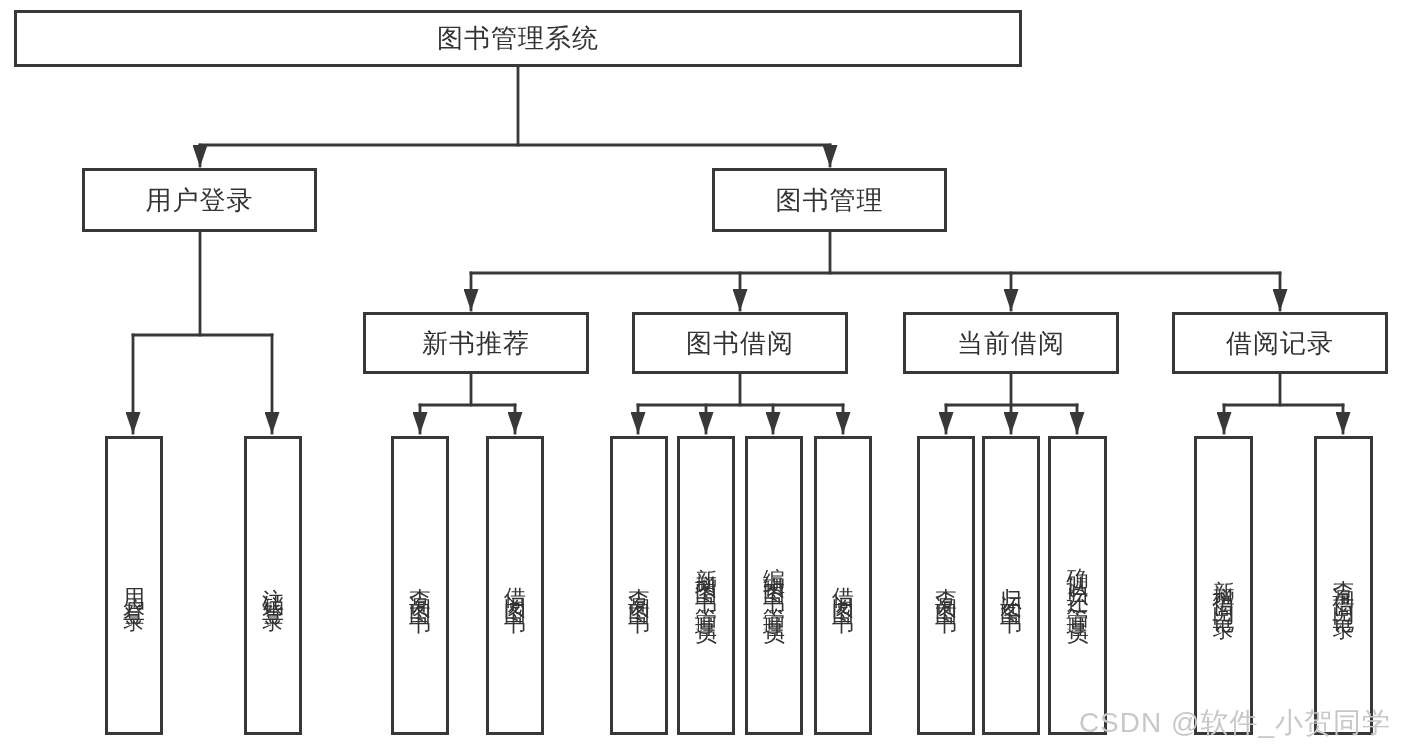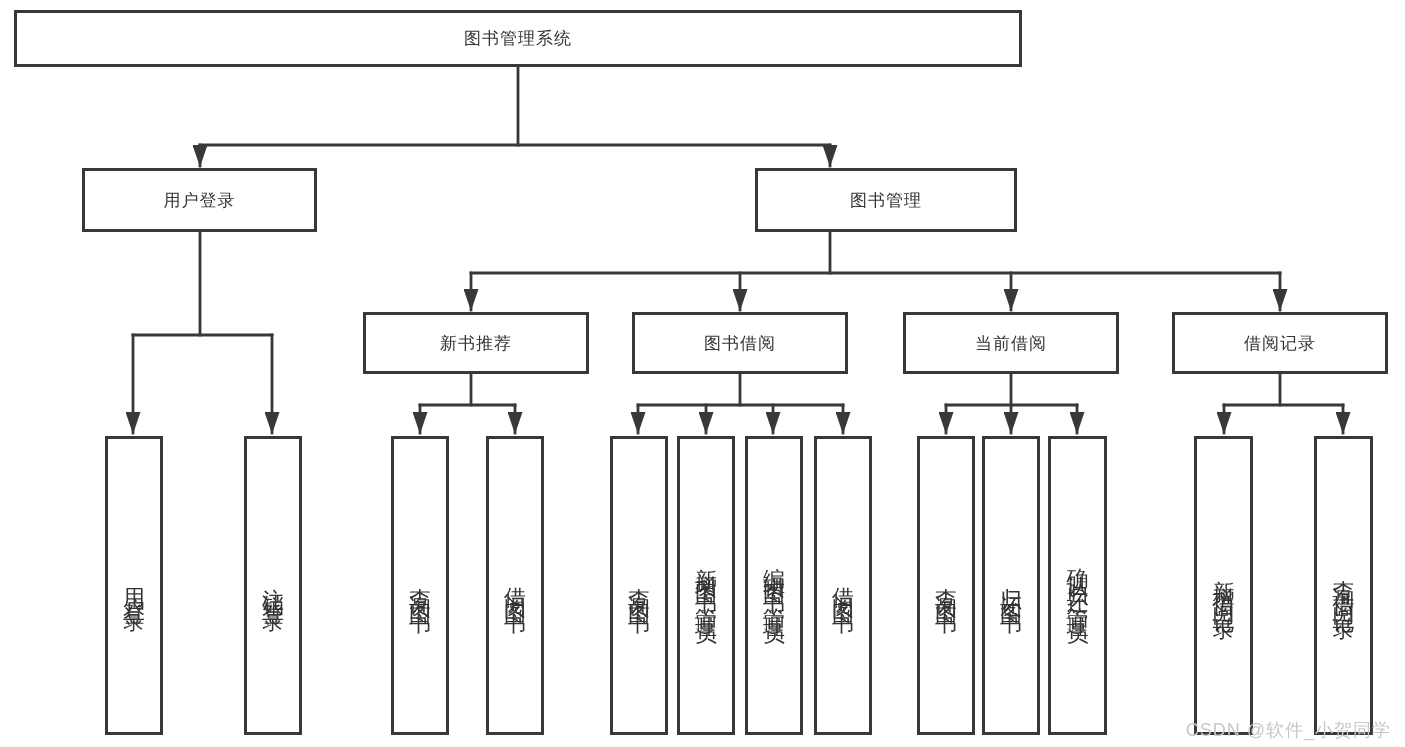--- a/index.html
+++ b/index.html
@@ -10,40 +10,40 @@
     position:absolute;
     box-sizing:border-box;
     border:3px solid #383838;
     background:#ffffff;
     display:flex;
     align-items:center;
     justify-content:center;
     color:#333333;
   }
   .hlabel{
-    font-size:17px;
+    font-size:26px;
     color:#333333;
     white-space:nowrap;
     letter-spacing:1px;
   }
   .vlabel{
     writing-mode:vertical-rl;
     -webkit-writing-mode:vertical-rl;
     text-orientation:mixed;
     font-size:22px;
     letter-spacing:8px;
     color:#333333;
     line-height:1;
     white-space:nowrap;
   }
   .watermark{
     position:absolute;
     right:14px;
     bottom:5px;
-    font-size:18px;
+    font-size:28px;
     color:#c8c8c8;
     letter-spacing:1px;
     white-space:nowrap;
     margin-top:24px;
   }
 </style>
 </head>
 <body>
 
 <div id="canvas">
@@ -112,21 +112,21 @@
     </g>
   </svg>
 
   <div class="box" style="left:14px;top:10px;width:1008px;height:57px;">
     <span class="hlabel">图书管理系统</span>
   </div>
 
   <div class="box" style="left:82px;top:168px;width:235px;height:64px;">
     <span class="hlabel">用户登录</span>
   </div>
-  <div class="box" style="left:712px;top:168px;width:262px;height:64px;margin-left:43px;">
+  <div class="box" style="left:712px;top:168px;width:235px;height:64px;">
     <span class="hlabel">图书管理</span>
   </div>
 
   <div class="box" style="left:363px;top:312px;width:226px;height:62px;">
     <span class="hlabel">新书推荐</span>
   </div>
   <div class="box" style="left:903px;top:312px;width:216px;height:62px;">
     <span class="hlabel">当前借阅</span>
   </div>
   <div class="box" style="left:632px;top:312px;width:216px;height:62px;">

